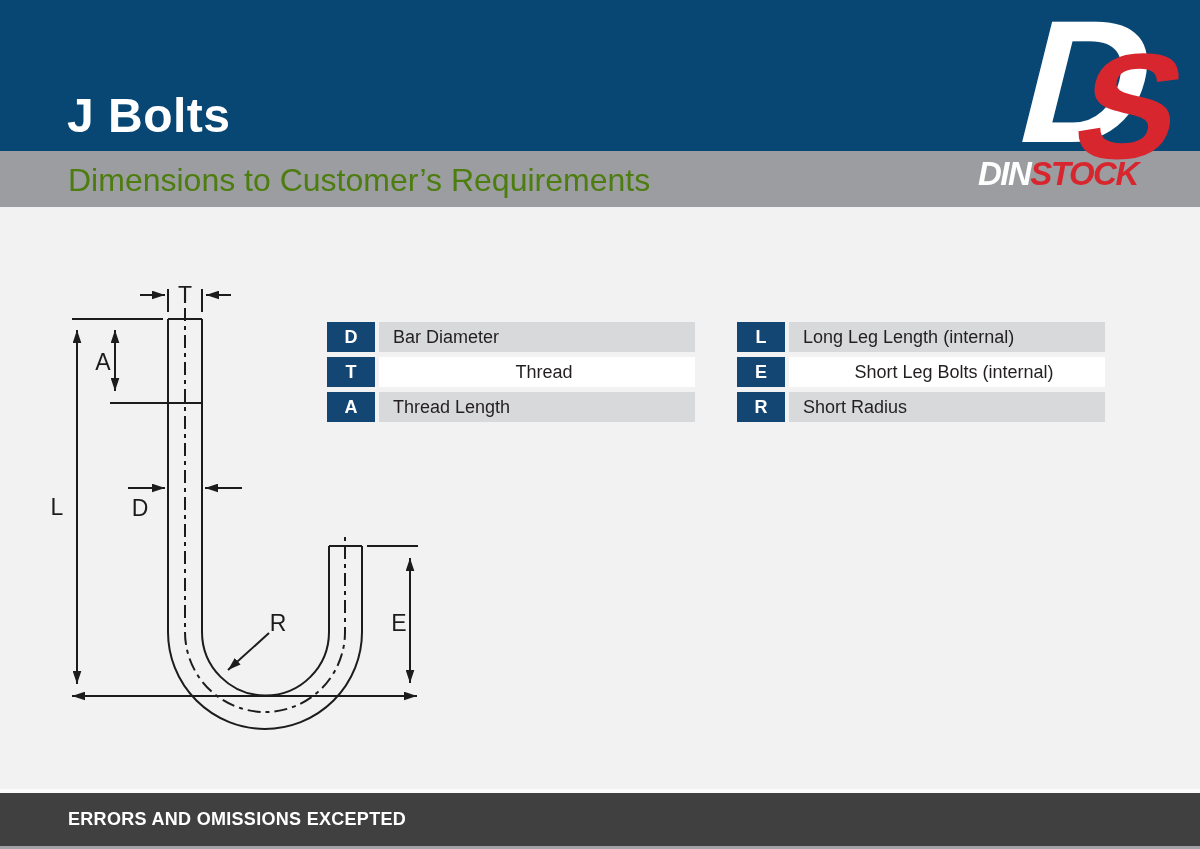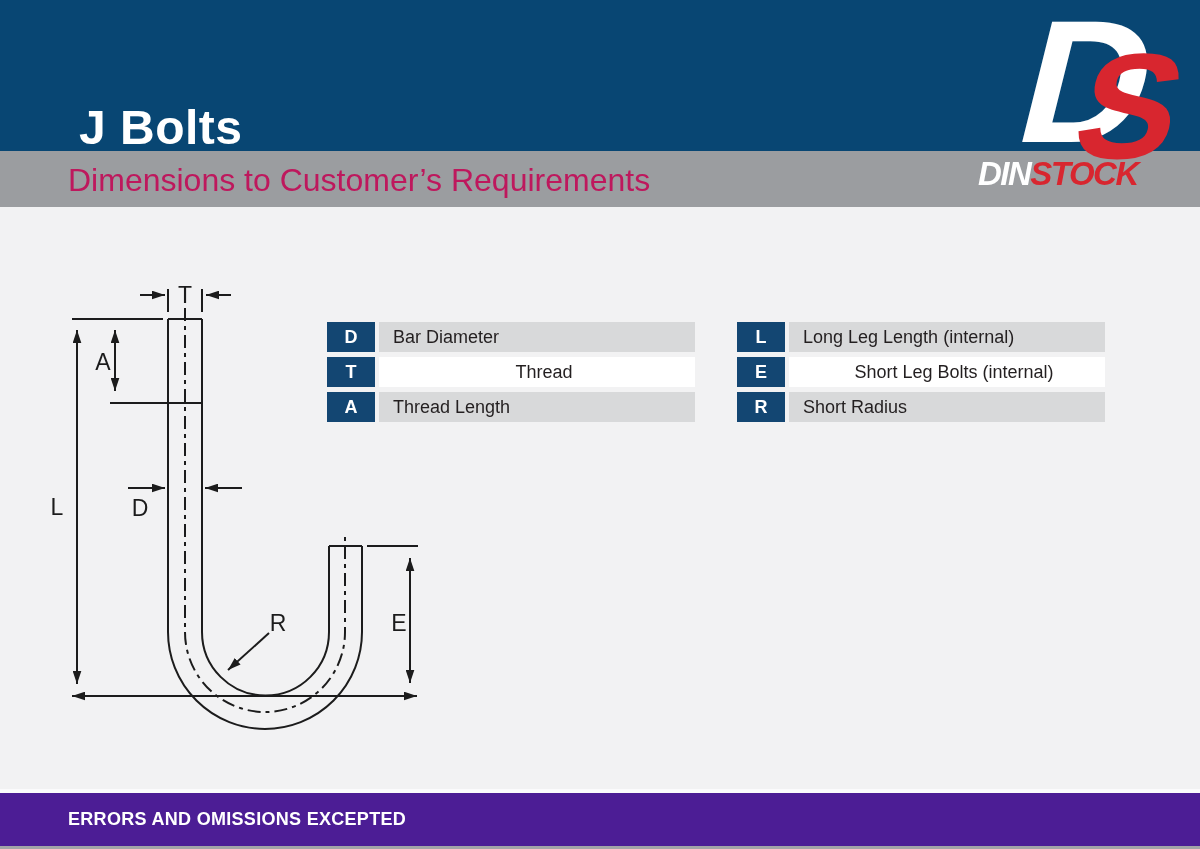--- a/index.html
+++ b/index.html
@@ -1,37 +1,37 @@
 <!DOCTYPE html>
 <html><head>
 <meta charset="utf-8">
 <style>
   html,body{margin:0;padding:0;background:#e5e5e5;}
   .page{position:relative;width:1200px;height:849px;background:#f2f2f3;overflow:hidden;
         font-family:"Liberation Sans",sans-serif;color:#231f20;}
   .band-blue{position:absolute;left:0;top:0;width:100%;height:151px;background:#084673;}
   .band-gray{position:absolute;left:0;top:151px;width:100%;height:56px;background:#9b9da0;}
-  .page-title{position:absolute;left:67px;top:92px;margin:12px;font-size:48px;line-height:48px;
+  .page-title{position:absolute;left:67px;top:92px;margin:0;font-size:48px;line-height:48px;
         font-weight:bold;color:#ffffff;letter-spacing:0.5px;}
   .page-subtitle{position:absolute;left:68px;top:160px;font-size:32px;line-height:40px;
-        font-weight:400;color:#be185d;}
+        font-weight:400;color:#4d7c0f;}
   .logo{position:absolute;left:950px;top:0;width:250px;height:200px;}
   .diagram{position:absolute;left:0;top:0;width:1200px;height:849px;}
   .dim-label{font-size:23px;fill:#1c1c1c;}
   .legend{position:absolute;top:322px;}
   .legend-left{left:327px;}
   .legend-right{left:737px;}
   .lrow{display:flex;height:30px;margin-bottom:5px;}
   .lkey{width:48px;height:30px;background:#134672;color:#ffffff;font-weight:bold;font-size:18px;
         text-align:center;line-height:30px;margin-right:4px;flex:none;}
   .lbar{width:316px;height:30px;background:#d8d9da;font-size:18px;color:#231f20;line-height:31px;
         padding-left:14px;box-sizing:border-box;flex:none;white-space:nowrap;}
   .lrow.alt .lbar{background:#ffffff;text-align:center;}
   .footer-topline{position:absolute;left:0;top:789px;width:100%;height:4px;background:#fbfbfc;}
-  .footer{position:absolute;left:0;top:793px;width:100%;height:56px;background:#4c1d95;}
+  .footer{position:absolute;left:0;top:793px;width:100%;height:56px;background:#404040;}
   .footer-text{position:absolute;left:68px;top:0;height:52px;line-height:52px;font-size:18px;
         font-weight:bold;color:#ffffff;letter-spacing:0.3px;}
   .footer-bottom{position:absolute;left:0;bottom:0;width:100%;height:3px;background:#a2a3a7;}
 </style>
 </head>
 <body>
 
 <div class="page">
 
   <div class="band-blue"></div>

